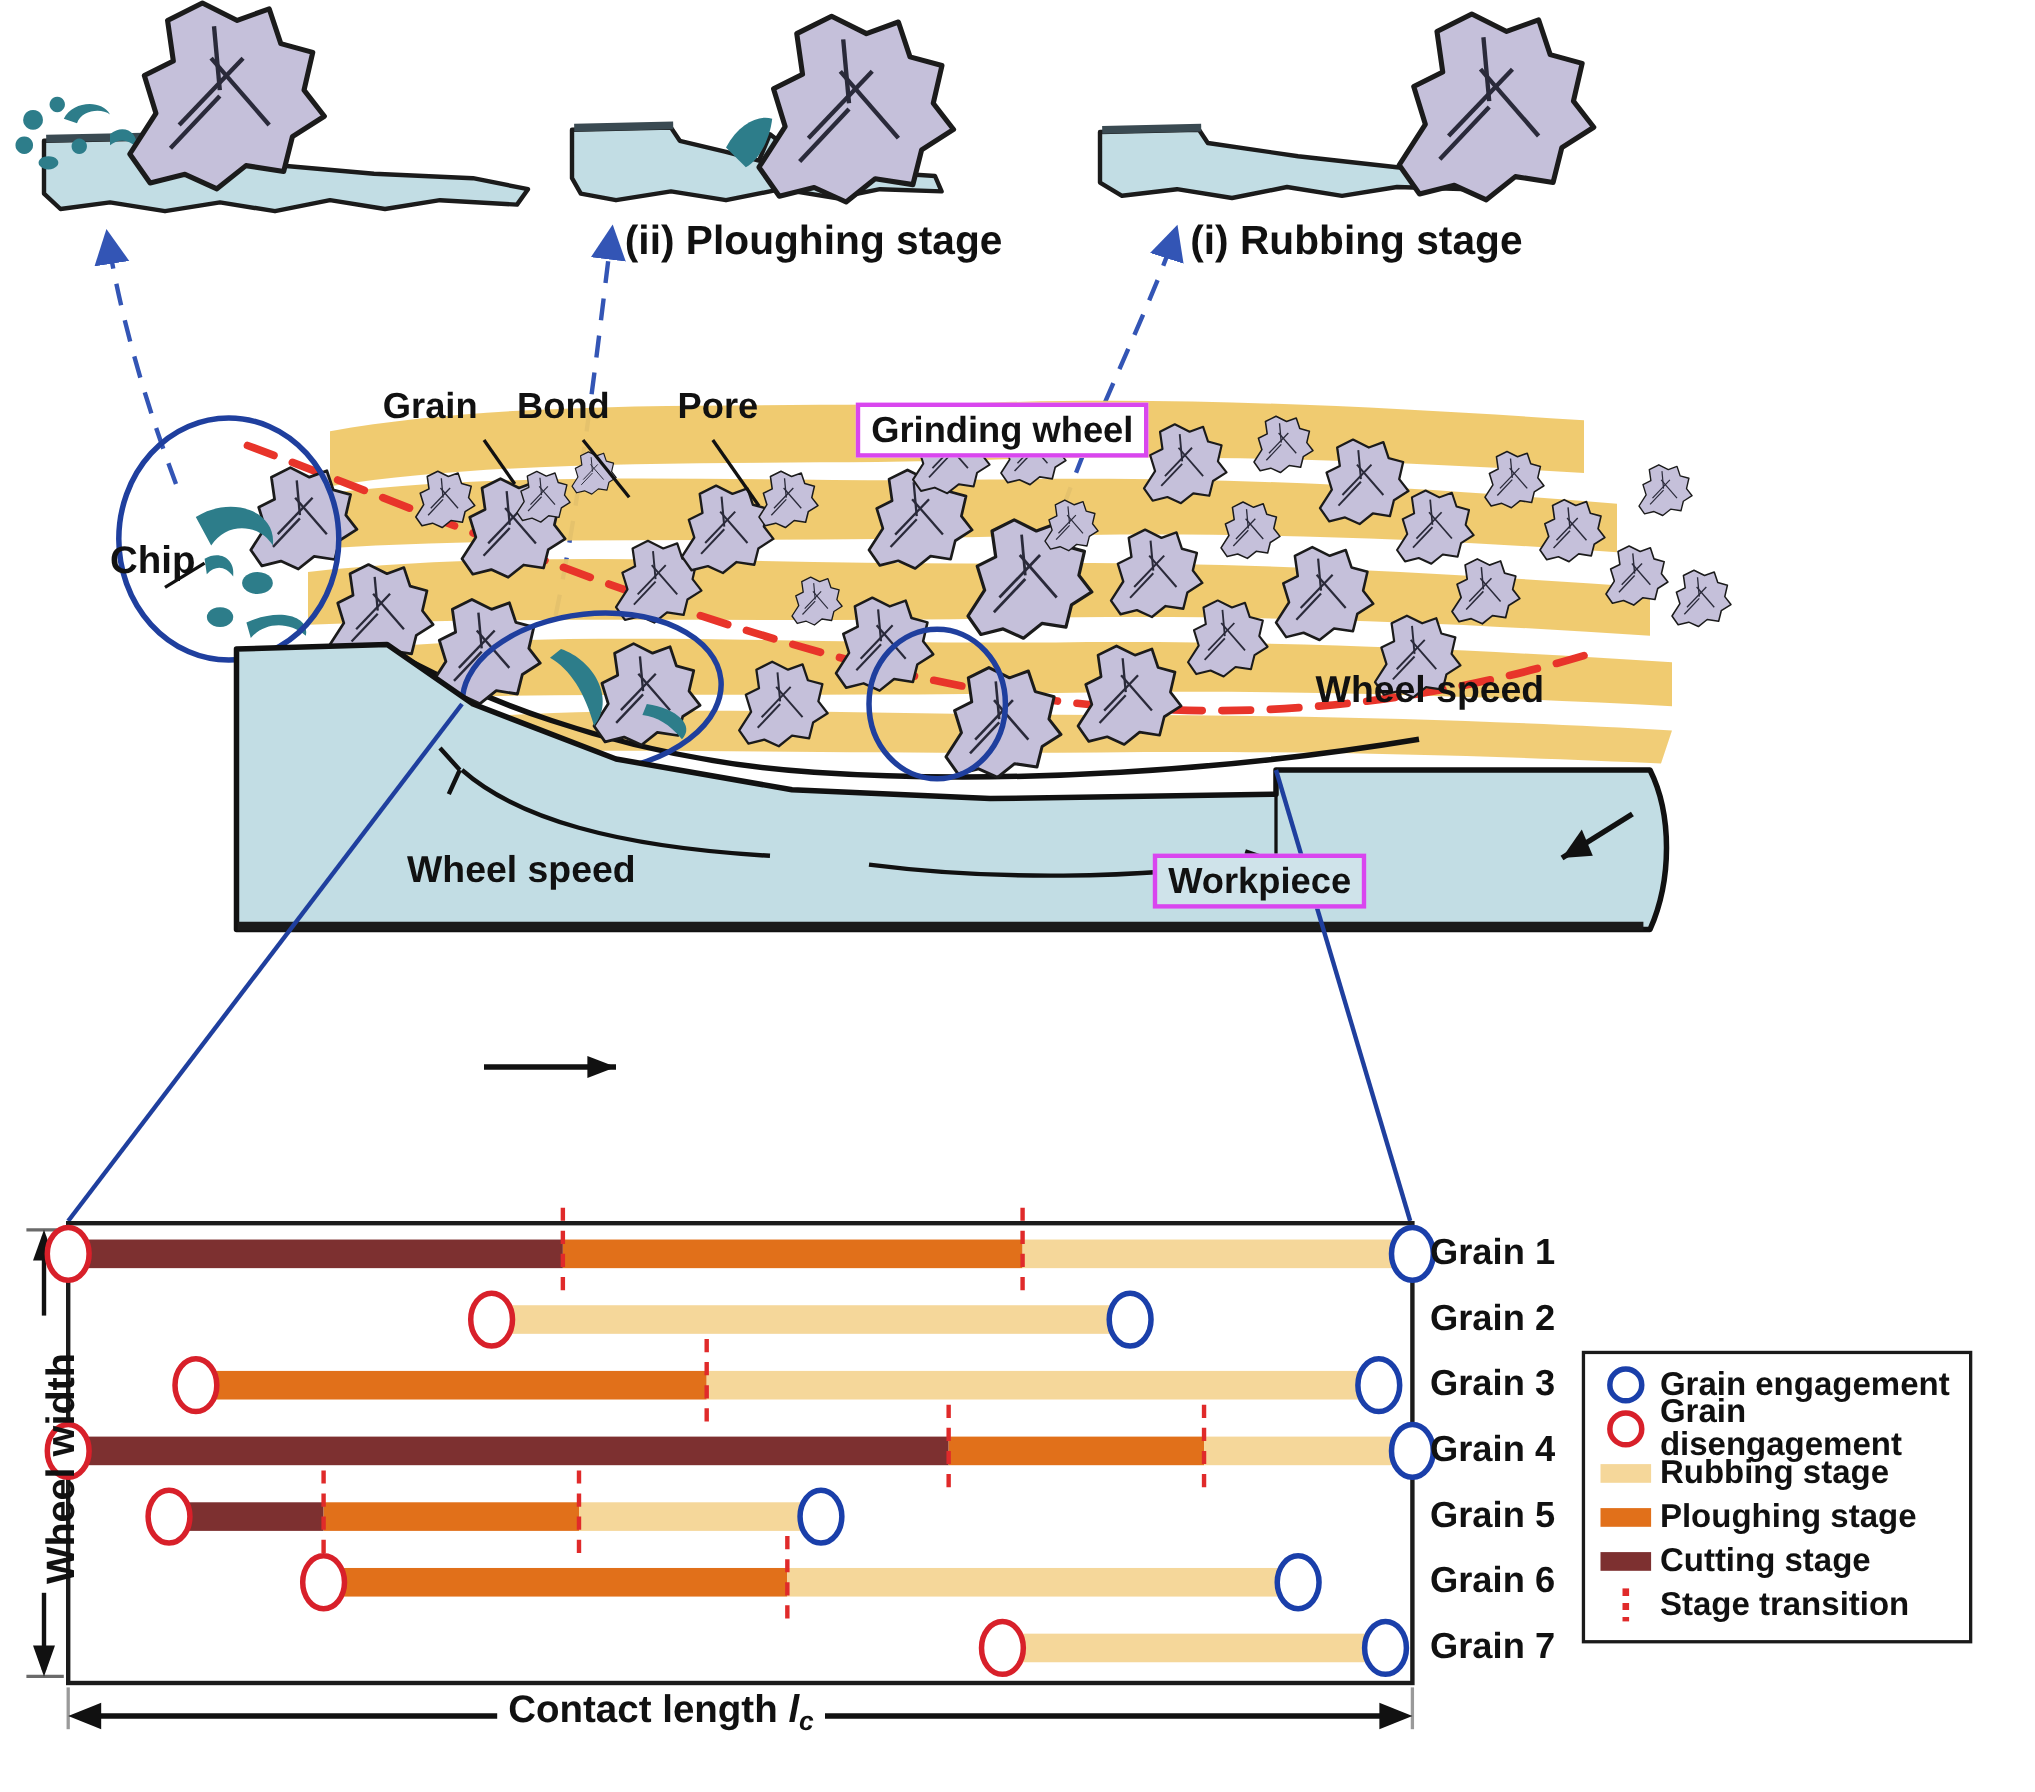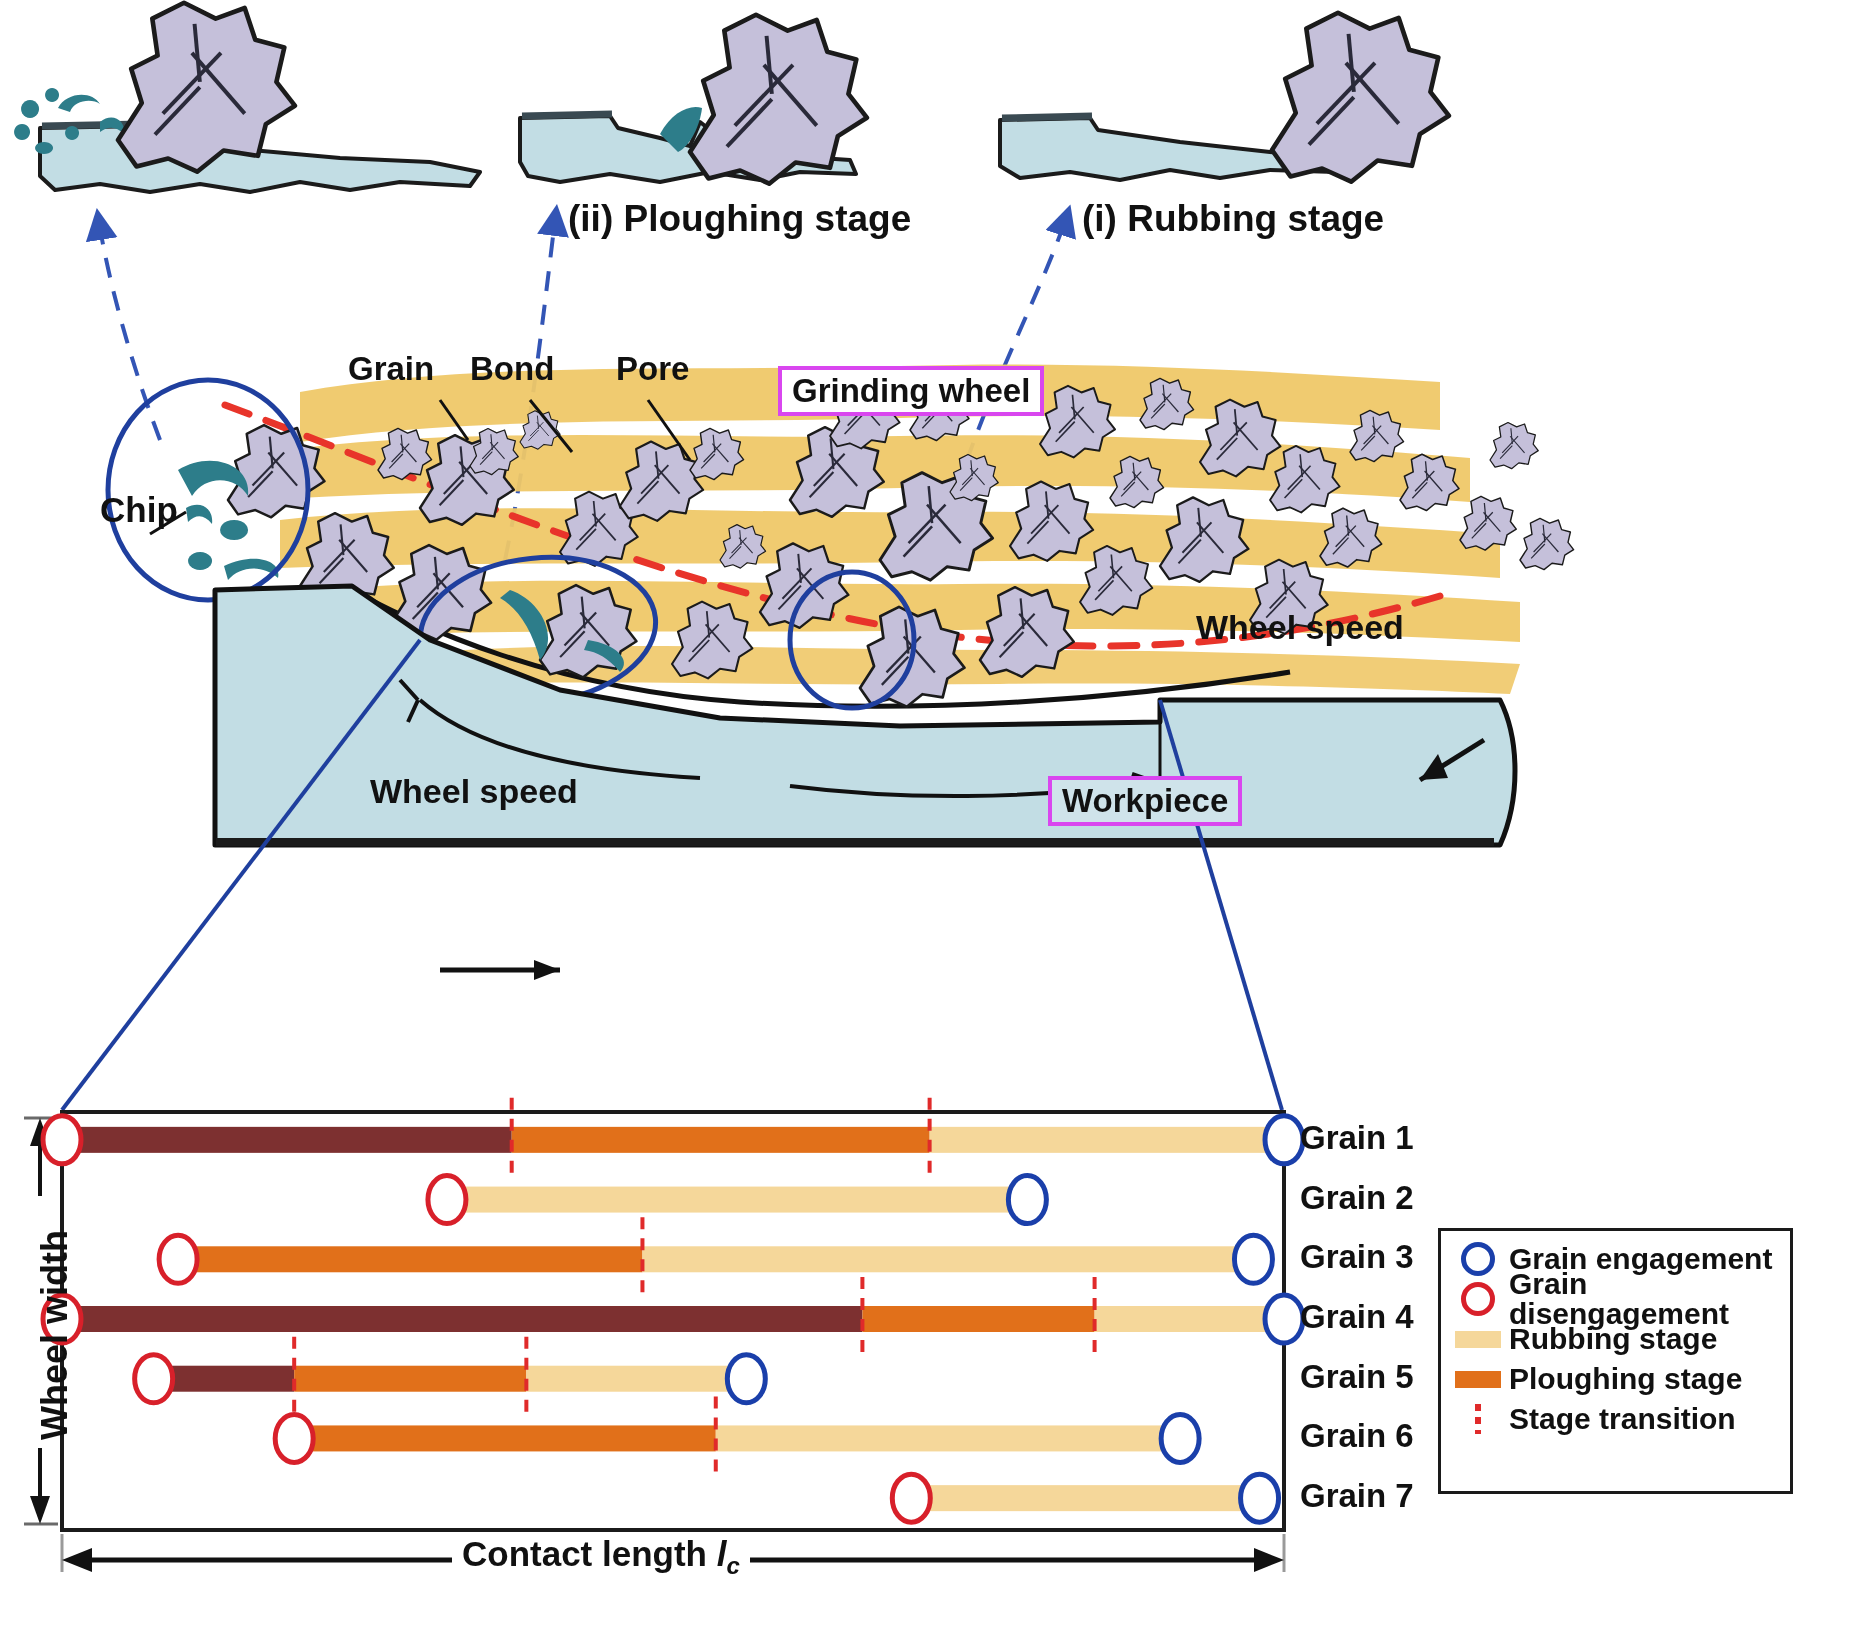--- a/index.html
+++ b/index.html
@@ -373,20 +373,26 @@
           <span class="legend-text">Rubbing stage</span>
         </div>
         <div class="legend-row">
           <div class="legend-key">
             <span class="swatch" style="background: rgb(225, 112, 26);"></span>
           </div>
           <span class="legend-text">Ploughing stage</span>
         </div>
         <div class="legend-row">
           <div class="legend-key">
+            <span class="swatch" style="background: rgb(125, 48, 48);"></span>
+          </div>
+          <span class="legend-text">Cutting stage</span>
+        </div>
+        <div class="legend-row">
+          <div class="legend-key">
             <span style="display: block; width: 6px; height: 30px; background: repeating-linear-gradient(rgb(224, 42, 42) 0px, rgb(224, 42, 42) 7px, transparent 7px, transparent 13px);"></span>
           </div>
           <span class="legend-text">Stage transition</span>
         </div>
       </div>
   </div>
 
 </div>
 
 </body></html>

